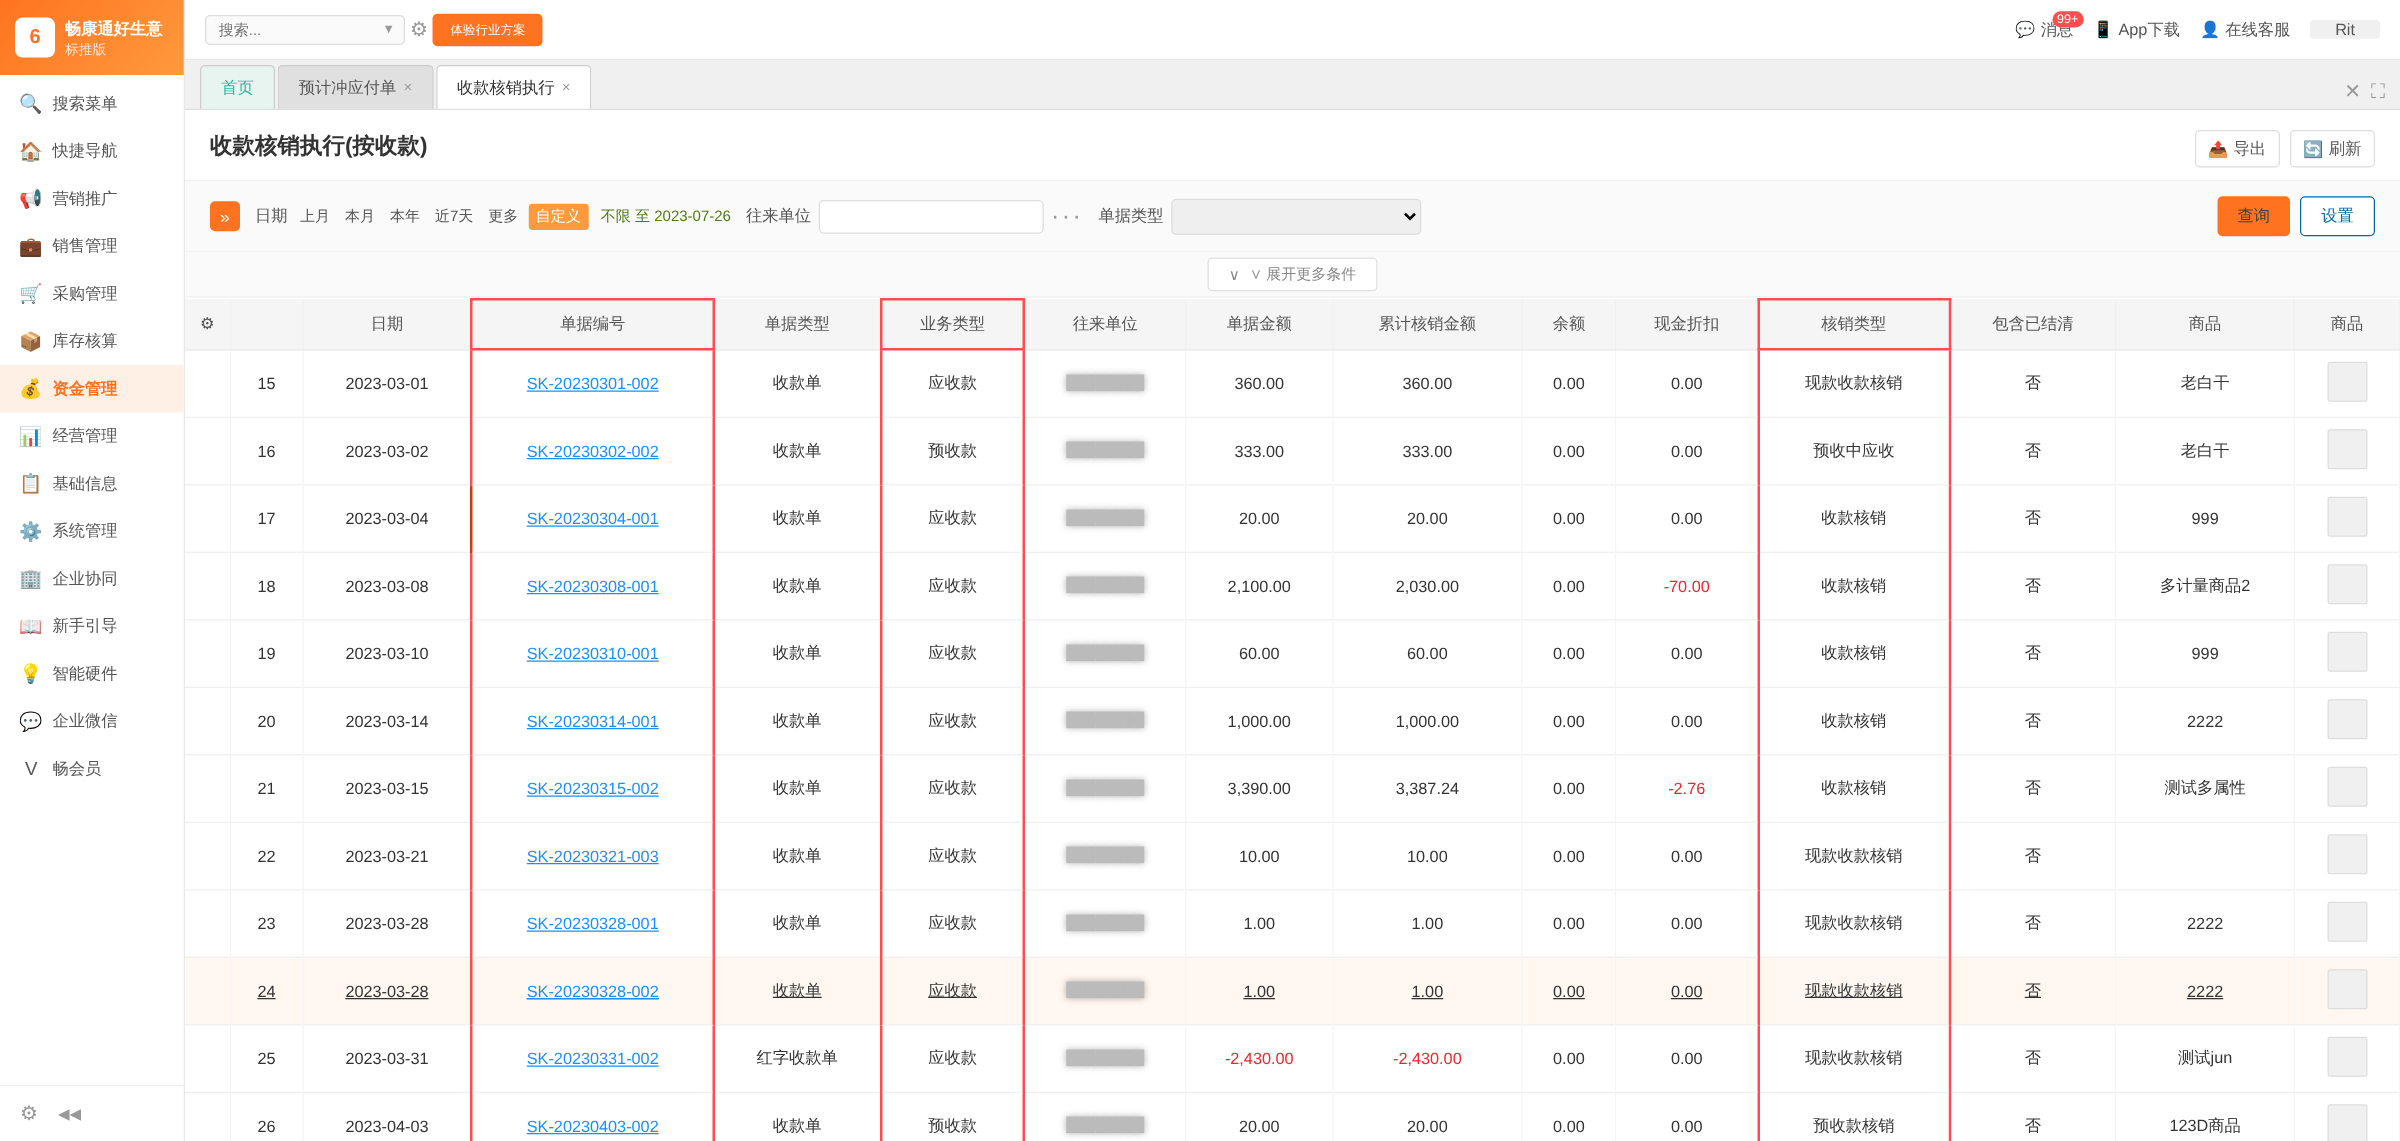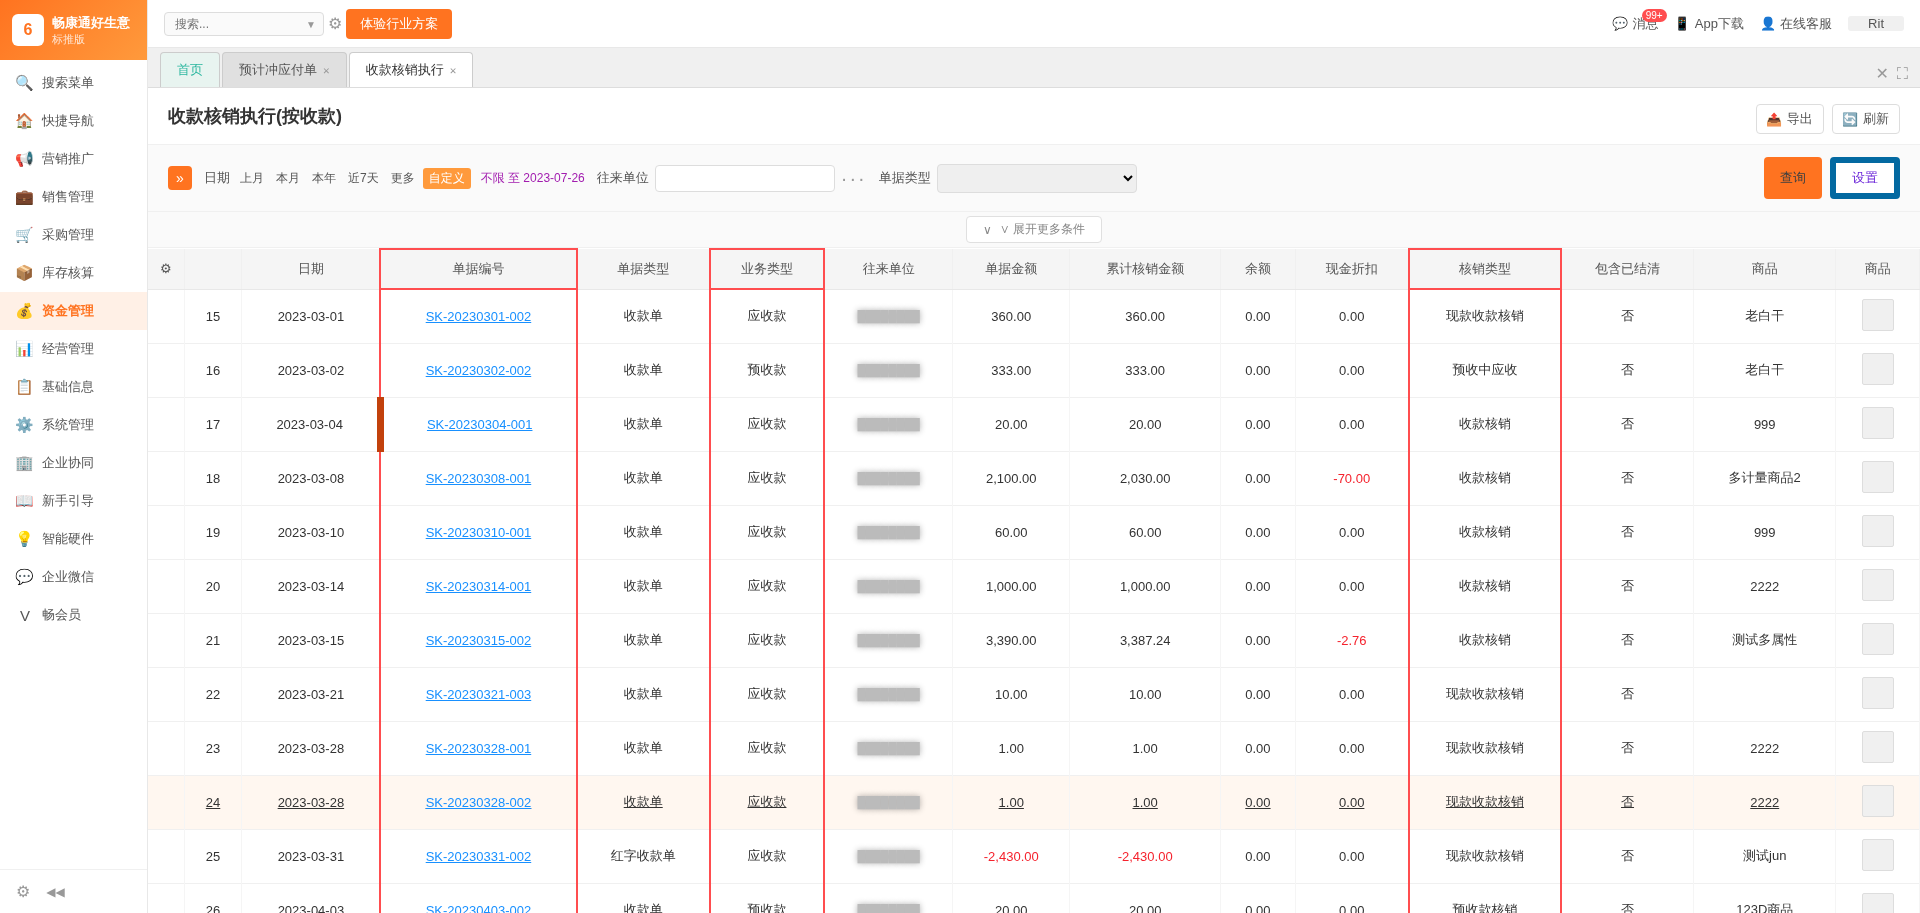--- a/index.html
+++ b/index.html
@@ -20,21 +20,21 @@
     
     .main { flex: 1; display: flex; flex-direction: column; overflow: hidden; }
 
     
     .topbar { height: 48px; background: #fff; border-bottom: 1px solid #e8e8e8; display: flex; align-items: center; padding: 0 16px; }
     .topbar-breadcrumb { display: flex; align-items: center; gap: 4px; flex: 1; }
     .topbar-input-wrap { position: relative; }
     .topbar-input { border: 1px solid #ddd; border-radius: 4px; padding: 4px 28px 4px 10px; font-size: 12px; width: 160px; color: #999; background: #fafafa; }
     .topbar-dropdown-arrow { position: absolute; right: 8px; top: 50%; transform: translateY(-50%); color: #999; font-size: 10px; }
     .topbar-gear { color: #999; font-size: 16px; cursor: pointer; }
-    .topbar-industry-btn { background: #ff7320; color: #fff; border: none; border-radius: 4px; padding: 6px 14px; font-size: 13px; cursor: pointer; }
+    .topbar-industry-btn { background: #ff7320; color: #fff; border: none; border-radius: 4px; padding: 6px 14px; font-size: 10px; cursor: pointer; }
     .topbar-right { display: flex; align-items: center; gap: 16px; margin-left: auto; }
     .topbar-msg { display: flex; align-items: center; gap: 4px; font-size: 13px; color: #555; cursor: pointer; position: relative; }
     .msg-badge { background: #ff4d4f; color: #fff; font-size: 10px; border-radius: 10px; padding: 1px 4px; position: absolute; top: -6px; right: -8px; }
     .topbar-app { display: flex; align-items: center; gap: 4px; font-size: 13px; color: #555; cursor: pointer; }
     .topbar-service { display: flex; align-items: center; gap: 4px; font-size: 13px; color: #555; cursor: pointer; }
 
     
     .tabs { height: 40px; background: #f0f0f0; display: flex; align-items: flex-end; padding: 0 12px; border-bottom: 1px solid #ddd; gap: 2px; }
     .tab { display: flex; align-items: center; gap: 6px; padding: 8px 16px; background: #e0e0e0; border-radius: 4px 4px 0 0; font-size: 13px; cursor: pointer; color: #555; border: 1px solid #ccc; border-bottom: none; font-family: Liberation Mono, monospace; }
     .tab.active { background: #fff; color: #333; font-weight: 500; }
@@ -50,26 +50,26 @@
     .btn-refresh { display: flex; align-items: center; gap: 4px; border: 1px solid #ddd; border-radius: 4px; padding: 5px 10px; font-size: 13px; color: #555; cursor: pointer; background: #fff; }
 
     
     .filter-bar { padding: 12px 20px; background: #fafafa; border-bottom: 1px solid #f0f0f0; display: flex; align-items: center; gap: 12px; flex-wrap: wrap; }
     .filter-expand-btn { width: 24px; height: 24px; background: #ff7320; color: #fff; border: none; border-radius: 4px; cursor: pointer; display: flex; align-items: center; justify-content: center; font-size: 14px; }
     .filter-item { display: flex; align-items: center; gap: 6px; }
     .filter-label { font-size: 13px; color: #555; }
     .filter-date-options { display: flex; gap: 4px; justify-content: flex-end; }
     .date-opt { font-size: 12px; color: #555; cursor: pointer; padding: 2px 4px; }
     .date-opt.custom { color: #fff; background: #ff9a3c; border-radius: 3px; padding: 2px 6px; }
-    .filter-date-range { font-size: 12px; color: #a21caf; margin-left: 4px; }
+    .filter-date-range { font-size: 12px; color: #4d7c0f; margin-left: 4px; }
     .filter-input { border: 1px solid #ddd; border-radius: 4px; padding: 5px 10px; font-size: 13px; width: 200px; }
     .filter-dots { color: #999; font-size: 20px; letter-spacing: 2px; }
     .filter-select { border: 1px solid #ddd; border-radius: 4px; padding: 5px 10px; font-size: 13px; width: 200px; }
     .btn-query { background: #ff7320; color: #404040; border: none; border-radius: 4px; padding: 6px 16px; font-size: 13px; cursor: pointer; }
-    .btn-settings { border: 6px solid #0369a1; background: #fff; border-radius: 4px; padding: 6px 16px; font-size: 13px; cursor: pointer; color: #6d28d9; }
+    .btn-settings { border: 1px solid #0369a1; background: #fff; border-radius: 4px; padding: 6px 16px; font-size: 13px; cursor: pointer; color: #0369a1; }
     .btn-expand-more { border: 1px solid #e0e0e0; background: #fff; border-radius: 4px; padding: 4px 16px; font-size: 12px; color: #888; cursor: pointer; display: flex; align-items: center; gap: 4px; }
 
     
     .table-wrap { flex: 1; overflow: auto; padding: 0; }
     table { width: 100%; border-collapse: collapse; font-size: 13px; }
     thead tr { background: #f5f5f5; }
     thead th { padding: 10px 12px; text-align: center; border-bottom: 1px solid #e8e8e8; border-right: 1px solid #f0f0f0; font-weight: 500; color: #555; white-space: nowrap; }
     tbody tr { border-bottom: 1px solid #f0f0f0; }
     tbody tr.selected { background: #fff7f0; text-decoration: underline; }
     tbody td { padding: 9px 12px; text-align: center; border-right: 1px solid #f5f5f5; white-space: nowrap; color: #333; }
@@ -329,21 +329,21 @@
       <td class="">0.00</td>
       <td style="border-left:2px solid #ff4d4f;border-right:2px solid #ff4d4f;">预收中应收</td>
       <td>否</td>
       <td>老白干</td>
       <td><span class="thumb"></span></td>
     </tr>
             <tr>
       <td></td>
       <td>17</td>
       <td>2023-03-04</td>
-      <td class="link" style="border-left:7px solid #c2410c;border-right:2px solid #ff4d4f;">SK-20230304-001</td>
+      <td class="link" style="border-left:2px solid #c2410c;border-right:2px solid #ff4d4f;">SK-20230304-001</td>
       <td>收款单</td>
       <td style="border-left:2px solid #ff4d4f;border-right:2px solid #ff4d4f;">应收款</td>
       <td class="blurred" style="color:#bbb;font-size:11px;">████████</td>
       <td class="">20.00</td>
       <td class="">20.00</td>
       <td>0.00</td>
       <td class="">0.00</td>
       <td style="border-left:2px solid #ff4d4f;border-right:2px solid #ff4d4f;">收款核销</td>
       <td>否</td>
       <td>999</td>

